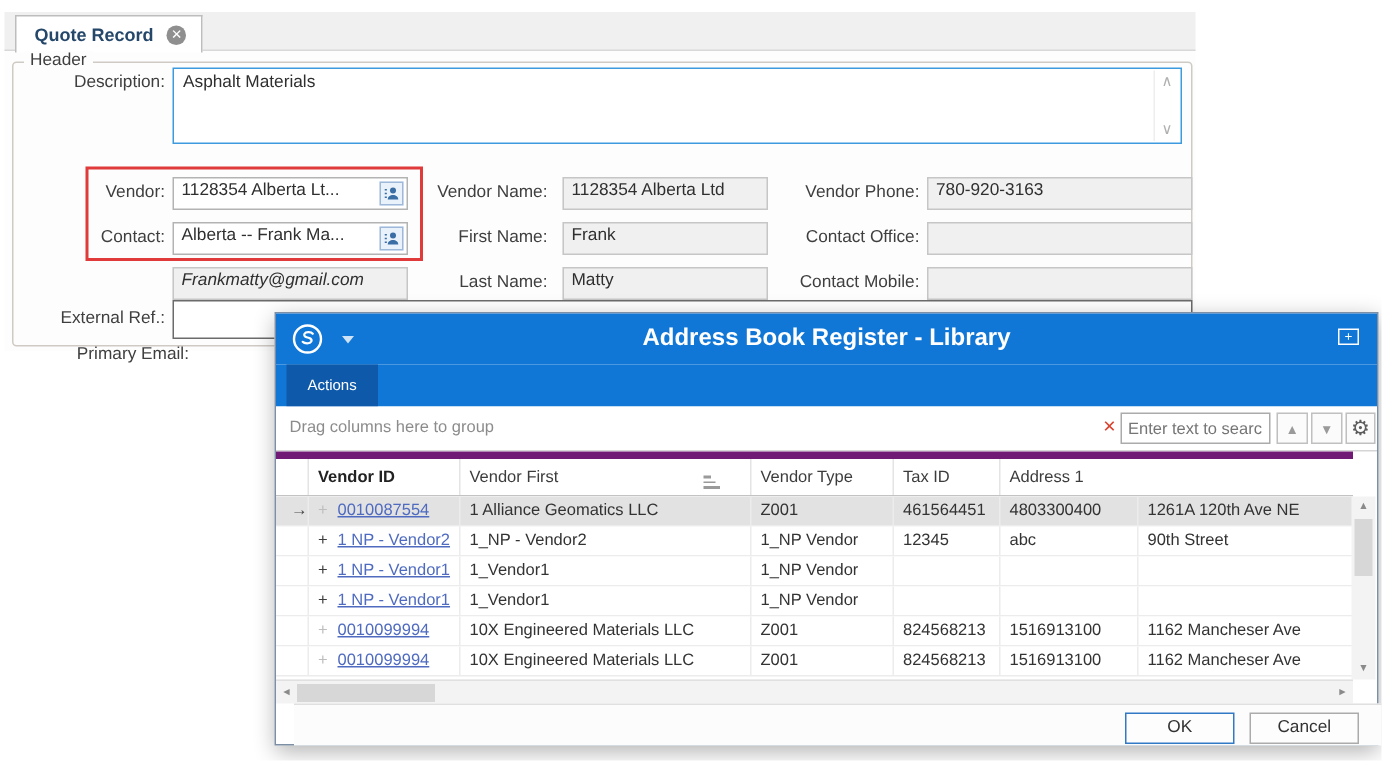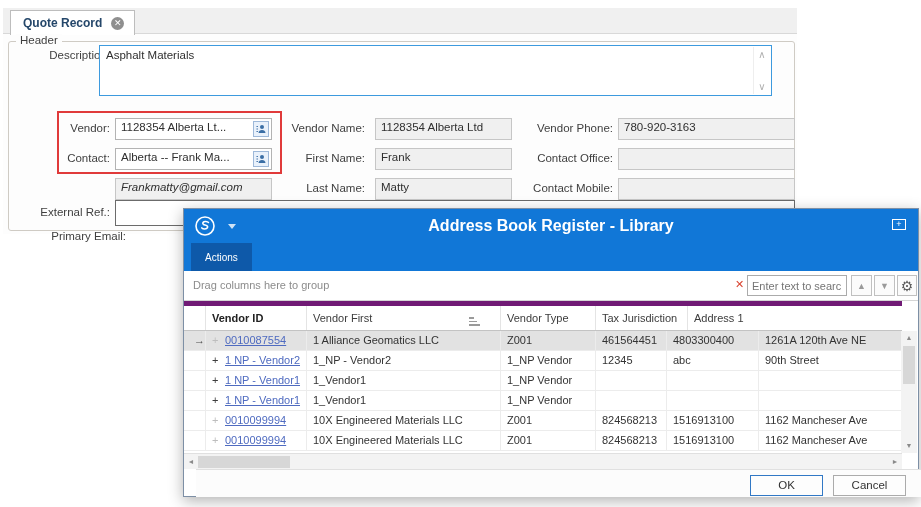--- a/index.html
+++ b/index.html
@@ -16,21 +16,21 @@
   .tab-close { width:13px; height:13px; border-radius:50%; background:#8f8f8f; color:#fff; font-size:9px;
                line-height:13px; text-align:center; font-weight:bold; cursor:default; }
   .groupbox { position:absolute; left:5px; top:33px; width:787px; height:190px;
               border:1px solid #cfcbc4; border-radius:3px; background:#fdfdfd; }
   .group-legend { position:absolute; left:13px; top:26px; padding:0 4px; background:#fdfdfd;
                   font-size:11.5px; color:#3f3f3f; z-index:2; }
   .flabel { position:absolute; font-size:11.5px; color:#3f3f3f; text-align:right; }
   .field { position:absolute; border:1px solid #c6c6c6; background:#f0f0f0; font-size:11.5px; color:#2f2f2f;
            padding:2px 4px 0 5px; height:22px; white-space:nowrap; overflow:hidden; }
   .field.editable { background:#fff; border-color:#b3b3b3; }
-  .desc-box { position:absolute; left:96px; top:37px; width:673px; height:51px; background:#fff;
+  .desc-box { position:absolute; left:112px; top:37px; width:673px; height:51px; background:#fff;
               border:1px solid #3d9ade; font-size:11.5px; color:#2f2f2f; padding:3px 25px 3px 6px; }
   .desc-scroll { position:absolute; right:1px; top:1px; bottom:1px; width:17px; background:#fff;
                  border-left:1px solid #eee; display:flex; flex-direction:column; justify-content:space-between;
                  align-items:center; padding:2px 0; color:#b0b0b0; font-size:10px; }
   .lookup-field { padding-right:20px; }
   .lookup-btn { position:absolute; right:2px; top:2px; width:16px; height:16px; background:#e9f1fb;
                 border:1px solid #9db8d9; display:flex; align-items:center; justify-content:center; }
   .red-outline { position:absolute; left:54px; top:103px; width:225px; height:63px;
                  border:2px solid #e03a3a; z-index:3; pointer-events:none; }
   .ext-field { position:absolute; left:112px; top:192px; width:680px; height:26px; background:#fff;
@@ -220,21 +220,21 @@
       <div class="hcell c-id bold">Vendor ID</div>
       <div class="hcell c-name">
         <span>Vendor First</span>
         <span class="sort-icon">
             <div class="b1"></div>
             <div class="b2"></div>
             <div class="b3"></div>
           </span>
       </div>
       <div class="hcell c-type">Vendor Type</div>
-      <div class="hcell c-jur">Tax Jurisdiction</div>
+      <div class="hcell c-tax">Tax ID</div>
       <div class="hcell c-addr">Address 1</div>
     </div>
 
     <div class="grid-body" id="grid-body">
         <div class="grow sel">
           <div class="gcell c-ind"><span class="row-arrow">→</span></div>
           <div class="gcell c-id"><span class="expand-glyph">+</span><span class="id-link">0010087554</span></div>
           <div class="gcell c-name">1 Alliance Geomatics LLC</div>
           <div class="gcell c-type">Z001</div>
           <div class="gcell c-tax">461564451</div>

